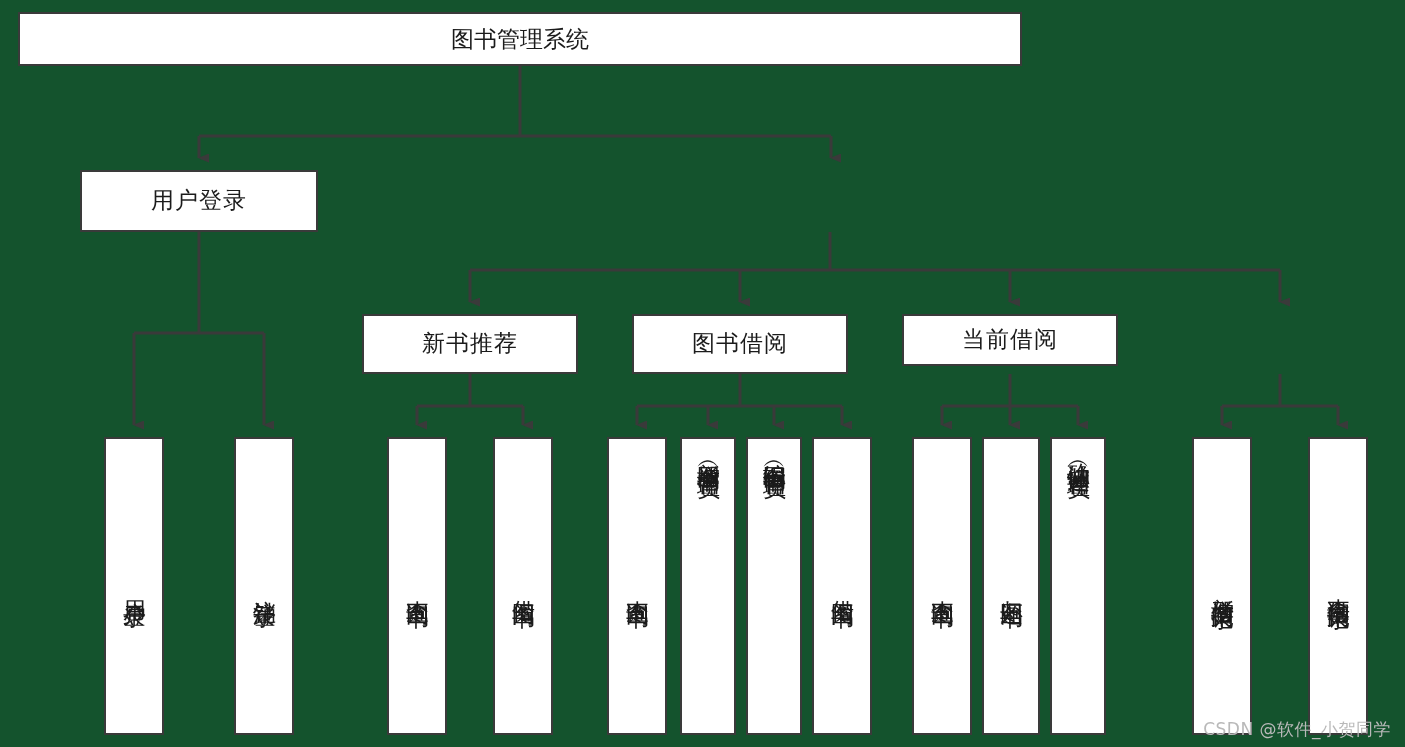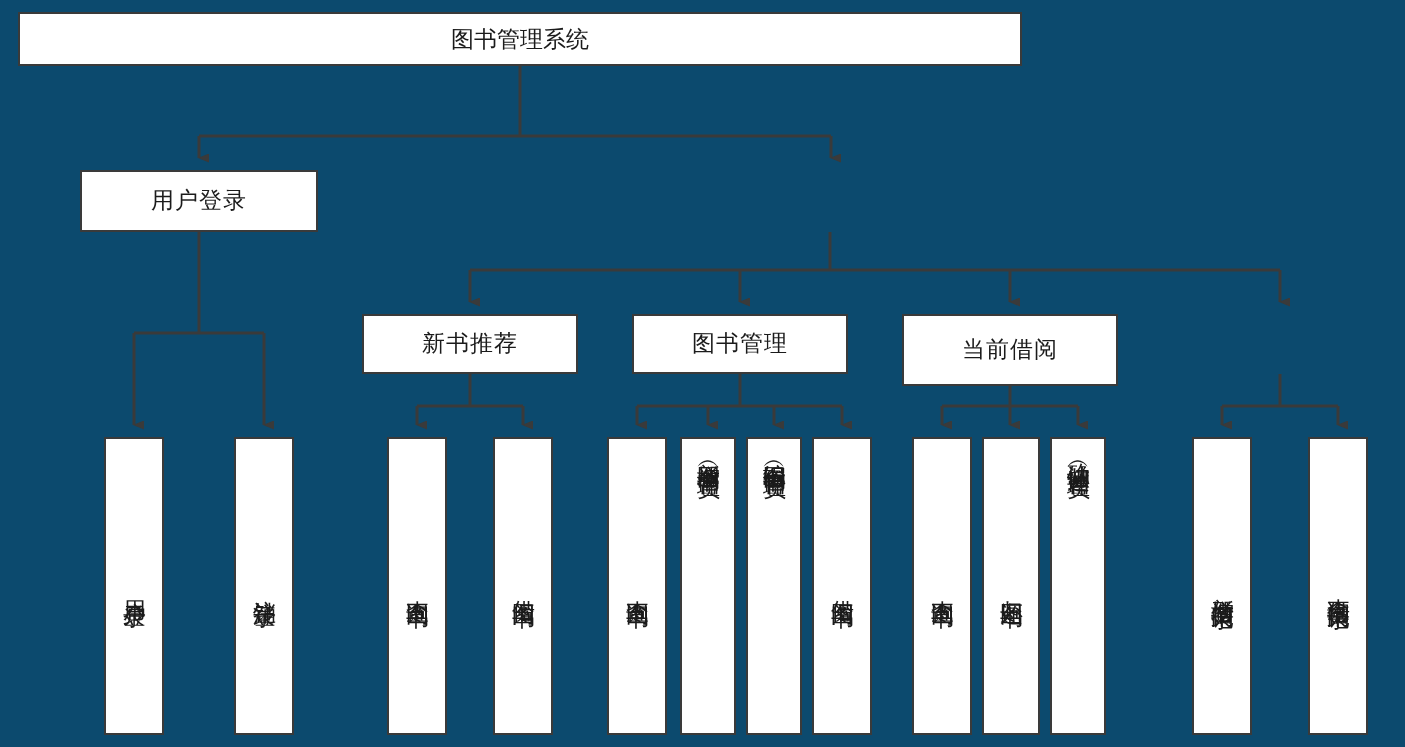--- a/index.html
+++ b/index.html
@@ -4,21 +4,21 @@
 <style>
   html,body{margin:0;padding:0;background:#ffffff;}
   body{
     font-family:"DejaVu Sans","Liberation Sans",sans-serif;
     -webkit-font-smoothing:antialiased;
   }
   #canvas{
     position:relative;
     width:1405px;
     height:747px;
-    background:#0c4a6e;
+    background:#14532d;
     overflow:hidden;
   }
   #wires{
     position:absolute;
     left:0;top:0;
     width:1405px;
     height:747px;
     pointer-events:none;
   }
   .node{
@@ -125,23 +125,23 @@
   </div>
 
   <div class="node h" style="left:80px;top:170px;width:238px;height:62px;">
     <span>用户登录</span>
   </div>
 
   <div class="node h" style="left:362px;top:314px;width:216px;height:60px;">
     <span>新书推荐</span>
   </div>
   <div class="node h" style="left:632px;top:314px;width:216px;height:60px;">
-    <span>图书管理</span>
+    <span>图书借阅</span>
   </div>
-  <div class="node h" style="left:902px;top:314px;width:216px;height:72px;">
+  <div class="node h" style="left:902px;top:314px;width:216px;height:52px;">
     <span>当前借阅</span>
   </div>
 
   <div class="node leaf" style="left:104px;top:437px;width:60px;height:298px;">
     <span class="vtext">用户登录</span>
   </div>
   <div class="node leaf" style="left:234px;top:437px;width:60px;height:298px;">
     <span class="vtext">注销登录</span>
   </div>
 
@@ -175,14 +175,15 @@
     <span class="vtext">确认归还（管理员）</span>
   </div>
 
   <div class="node leaf" style="left:1192px;top:437px;width:60px;height:298px;">
     <span class="vtext">新增借阅记录</span>
   </div>
   <div class="node leaf" style="left:1308px;top:437px;width:60px;height:298px;">
     <span class="vtext">查询借阅记录</span>
   </div>
 
+  <div class="watermark">CSDN @软件_小贺同学</div>
 
 </div>
 
 </body></html>

